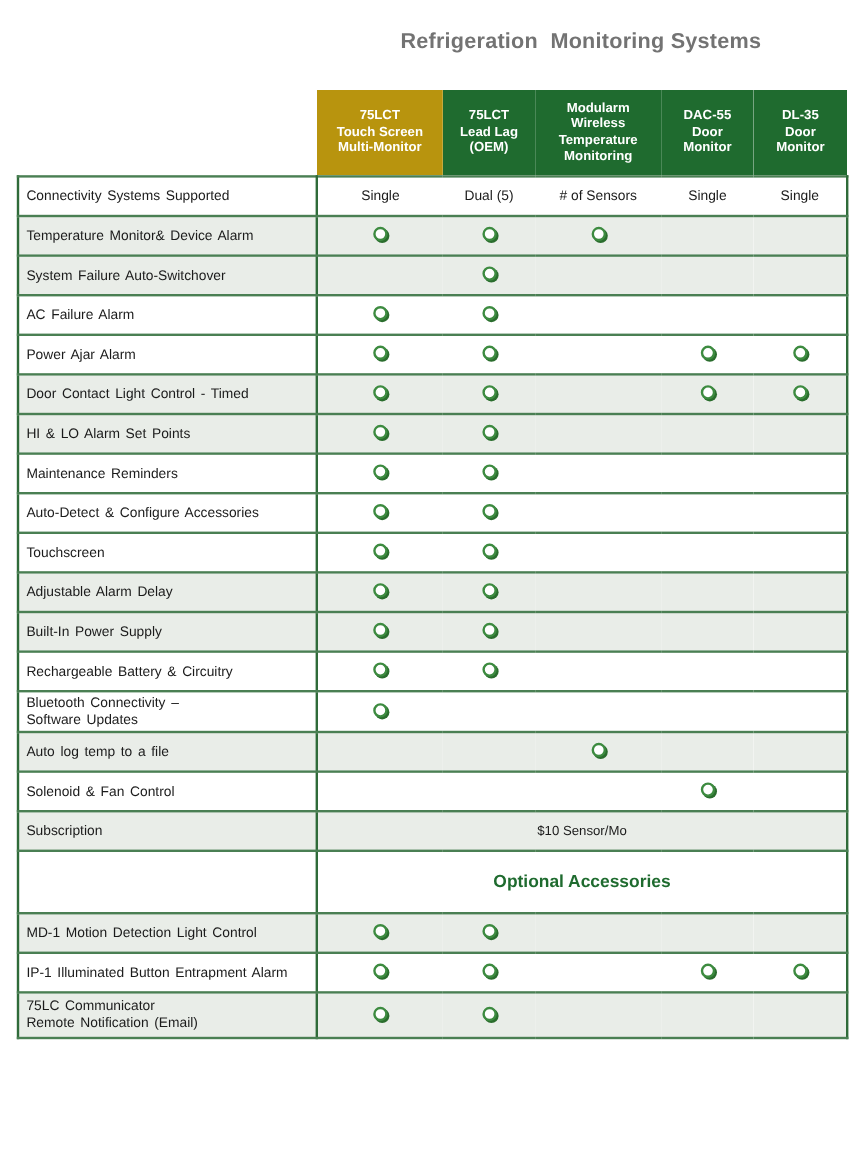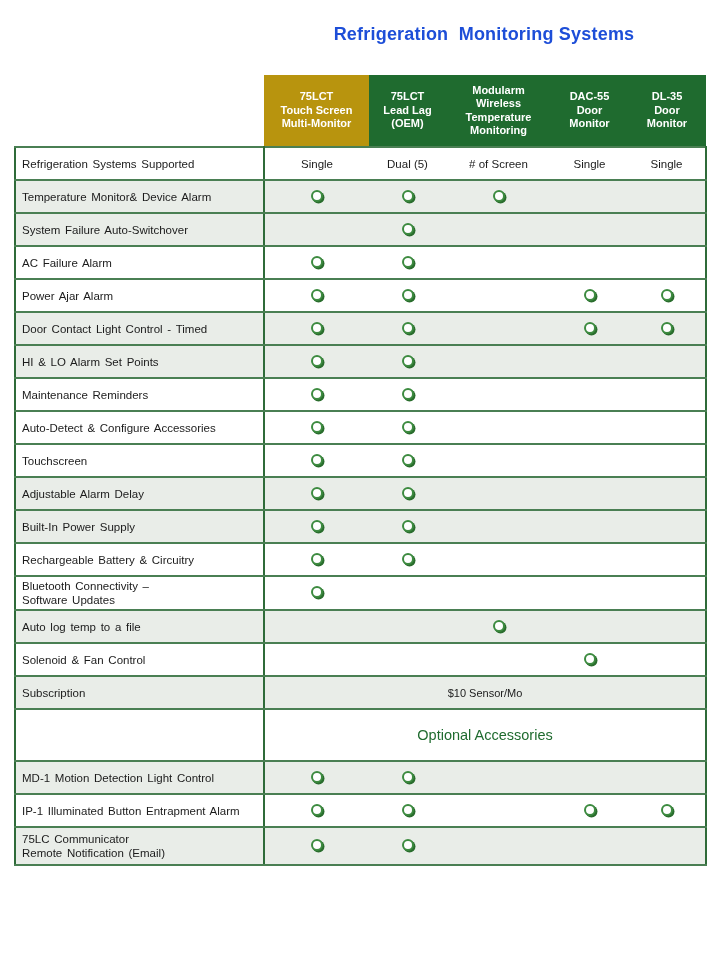--- a/index.html
+++ b/index.html
@@ -3,21 +3,21 @@
 <meta charset="utf-8">
 <style>
   html,body{margin:0;padding:0;}
   body{
     width:720px;height:960px;background:#ffffff;position:relative;
     font-family:"Liberation Sans", sans-serif;color:#1b1b1b;
     -webkit-font-smoothing:antialiased;
   }
   .page-title{
     position:absolute;left:263px;top:24px;width:442px;
-    text-align:center;font-size:18px;font-weight:bold;color:#1d4ed8;
+    text-align:center;font-size:18px;font-weight:bold;color:#737373;
     white-space:pre;letter-spacing:.2px;
   }
   table.compare{
     position:absolute;left:14px;top:75px;width:691px;
     border-collapse:collapse;table-layout:fixed;
   }
   td{vertical-align:middle;overflow:hidden;}
   
   td.blank{border:none;background:#fff;}
   td.hcell{
@@ -40,21 +40,21 @@
     font-size:11.5px;word-spacing:1.5px;padding:2px 4px 2px 6px;
     white-space:pre-line;line-height:14px;
   }
   td.value-cell{text-align:center;font-size:11.5px;}
   td.value-cell.last{border-right:2px solid #2f6b39;}
   td.span-cell{
     text-align:center;font-size:11px;border-right:2px solid #2f6b39;
   }
   tr.section-row{height:52px;}
   tr.section-row td.span-cell{
-    font-size:14.5px;font-weight:normal;color:#1f6b2f;background:#fff;
+    font-size:14.5px;font-weight:bold;color:#1f6b2f;background:#fff;
   }
   .mark{
     display:inline-block;width:8px;height:8px;border-radius:50%;
     border:2px solid #3d8b40;background:#ffffff;
     box-shadow:1.5px 1.5px 0 0 #2a6d2d;
   }
 </style>
 </head>
 <body>
 
@@ -83,24 +83,24 @@
 Temperature
 Monitoring</td>
         <td class="hcell green">DAC-55
 Door
 Monitor</td>
         <td class="hcell green">DL-35
 Door
 Monitor</td>
       </tr>
       <tr class="body-row">
-        <td class="cell label-cell">Refrigeration Systems Supported</td>
+        <td class="cell label-cell">Connectivity Systems Supported</td>
         <td class="cell value-cell">Single</td>
         <td class="cell value-cell">Dual (5)</td>
-        <td class="cell value-cell"># of Screen</td>
+        <td class="cell value-cell"># of Sensors</td>
         <td class="cell value-cell">Single</td>
         <td class="cell value-cell last">Single</td>
       </tr>
       <tr class="body-row shaded">
         <td class="cell label-cell">Temperature Monitor&amp; Device Alarm</td>
         <td class="cell value-cell"><span class="mark"></span></td>
         <td class="cell value-cell"><span class="mark"></span></td>
         <td class="cell value-cell"><span class="mark"></span></td>
         <td class="cell value-cell"></td>
         <td class="cell value-cell last"></td>

